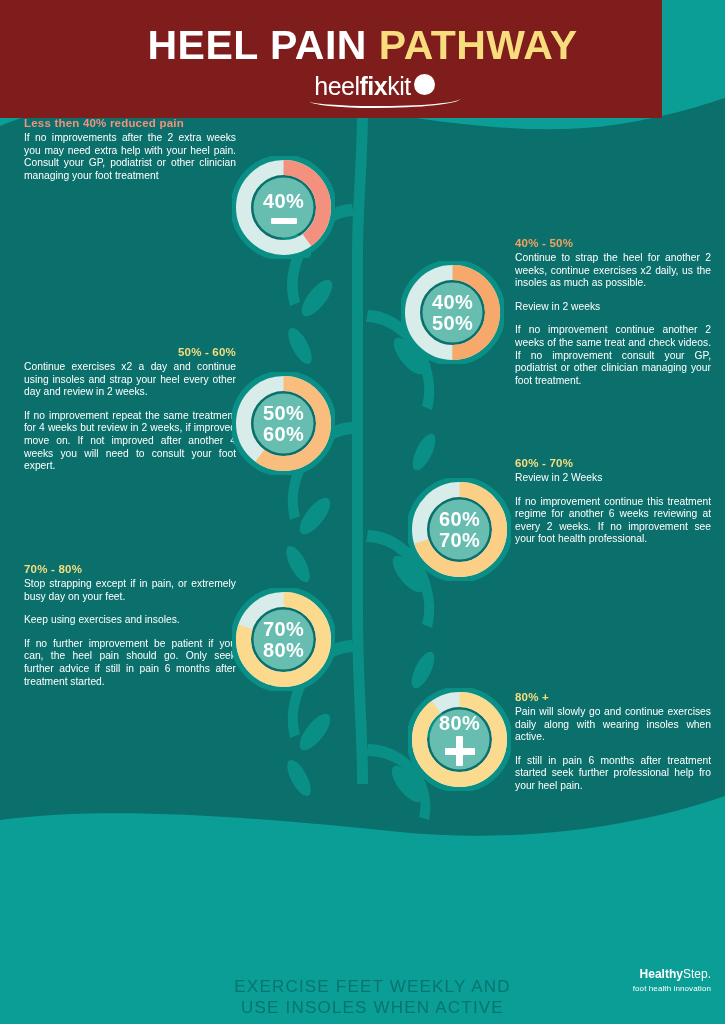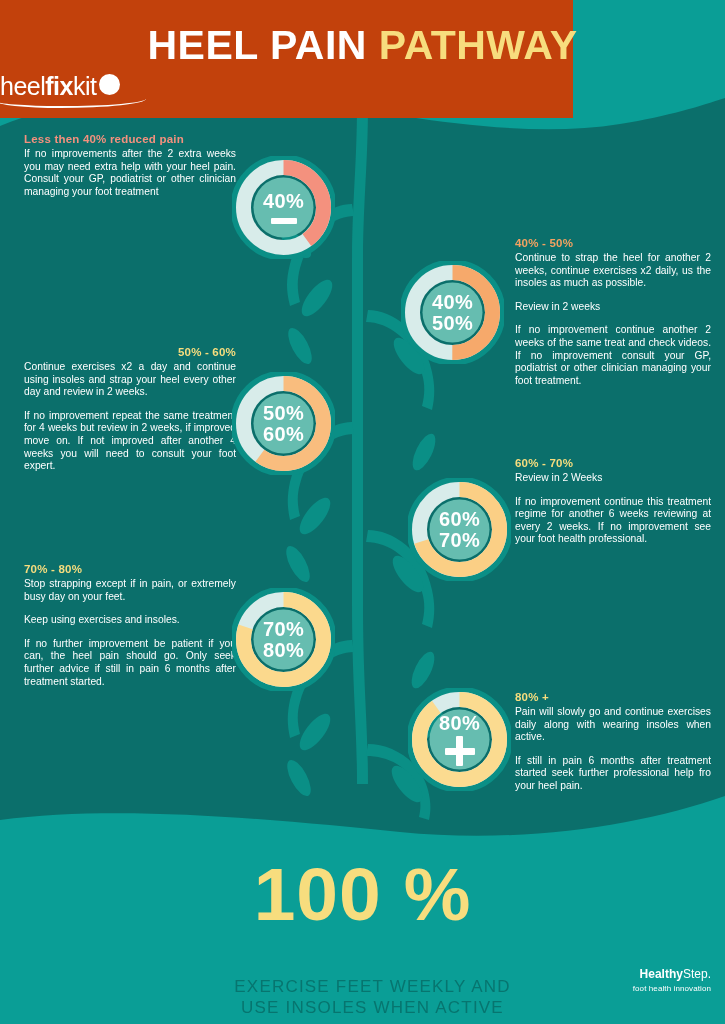--- a/index.html
+++ b/index.html
@@ -5,33 +5,33 @@
   html,body{margin:0;padding:0;background:#c8c8c8;}
   *{box-sizing:border-box;}
   .poster{
     position:relative;width:725px;height:1024px;overflow:hidden;
     background:#0a9e96;
     font-family:"Liberation Sans", sans-serif;
     margin:0 auto;
   }
   
   .header{
-    position:absolute;left:0;top:0;width:573px;height:118px;
-    background:#c2410c;z-index:5;
+    position:absolute;left:0;top:0;width:662px;height:118px;
+    background:#7f1d1d;z-index:5;
   }
   .title{
     position:absolute;left:0;top:22px;width:725px;text-align:center;
     font-size:41px;font-weight:bold;letter-spacing:0.5px;
     font-family:"Liberation Sans", sans-serif;
     white-space:nowrap;
   }
   .title .w{color:#ffffff;}
   .title .y{color:#f7dd7e;}
   .logo{
-    position:absolute;left:0;top:72px;width:725px;text-align:left;height:36px;text-decoration:underline;
+    position:absolute;left:0;top:72px;width:725px;text-align:center;height:36px;text-decoration:underline;
   }
   .logo-inner{position:relative;display:inline-block;}
   .logo-txt{font-size:25px;color:#ffffff;letter-spacing:-0.5px;line-height:28px;}
   .logo-txt .lt{font-weight:300;}
   .logo-txt .bd{font-weight:bold;}
   .logo-dot{
     position:absolute;right:-24px;top:2px;width:21px;height:21px;border-radius:50%;
     background:#ffffff;
   }
   .logo-swoosh{
@@ -151,21 +151,21 @@
       <span class="logo-inner">
         <span class="logo-txt">
           <span class="lt">heel</span><span class="bd">fix</span><span class="lt">kit</span>
         </span>
         <span class="logo-dot"></span>
         <span class="logo-swoosh"></span>
       </span>
     </div>
   </div>
 
-  <div class="col-left" style="top:132px;">
+  <div class="col-left" style="top:116px;">
     <div class="blk-h" style="color: rgb(244, 145, 126);">Less then 40% reduced pain</div>
     <p class="blk-p">If no improvements after the 2 extra weeks you may need extra help with your heel pain. Consult your GP, podiatrist or other clinician managing your foot treatment</p>
   </div>
 
   <div class="col-left" style="top:345px;">
     <div class="blk-h" style="color: rgb(247, 221, 126); text-align: right;">50% - 60%</div>
     <p class="blk-p">Continue exercises x2 a day and continue using insoles and strap your heel every other day and review in 2 weeks.</p>
     <p class="blk-p">If no improvement repeat the same treatment for 4 weeks but review in 2 weeks, if improved move on. If not improved after another 4 weeks you will need to consult your foot expert.</p>
   </div>
 
@@ -262,21 +262,20 @@
         <circle cx="51.5" cy="51.5" r="40" fill="none" stroke="#fbdb90" stroke-width="15" stroke-dasharray="226.1946710584651 251.32741228718345" transform="rotate(-90 51.5 51.5)"></circle>
         <circle cx="51.5" cy="51.5" r="30" fill="#66bdb0"></circle>
       </svg>
       <div class="lbl">
         <div class="l1">80%</div>
         <div class="sign-plus"></div>
       </div>
     </div>
 
   <div class="footer">
-    <div class="f100">100 %</div>
     <div class="fsub">
       <div>EXERCISE FEET WEEKLY AND</div>
       <div>USE  INSOLES  WHEN  ACTIVE</div>
     </div>
   </div>
   <div class="hs">
     <div class="hs-1"><b>Healthy</b><span>Step.</span></div>
     <div class="hs-2">foot health innovation</div>
   </div>
 

